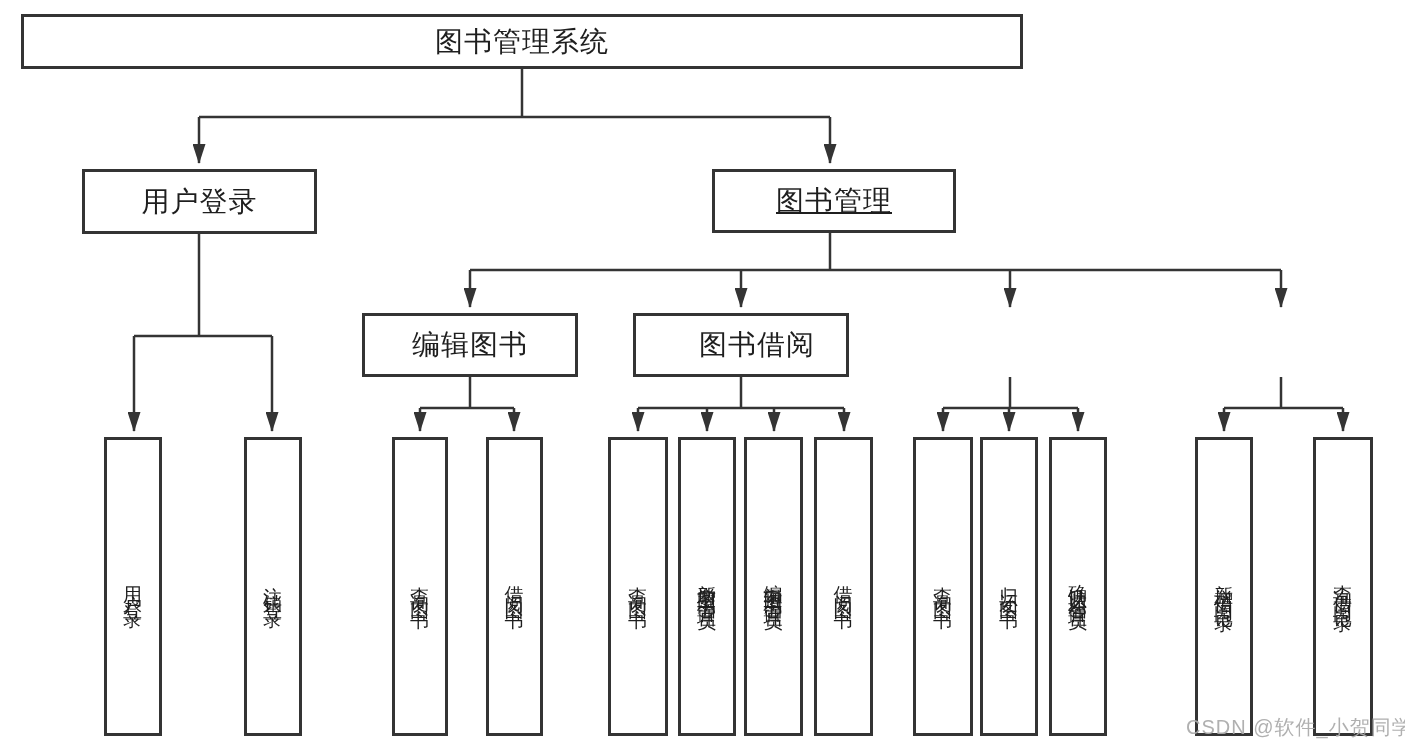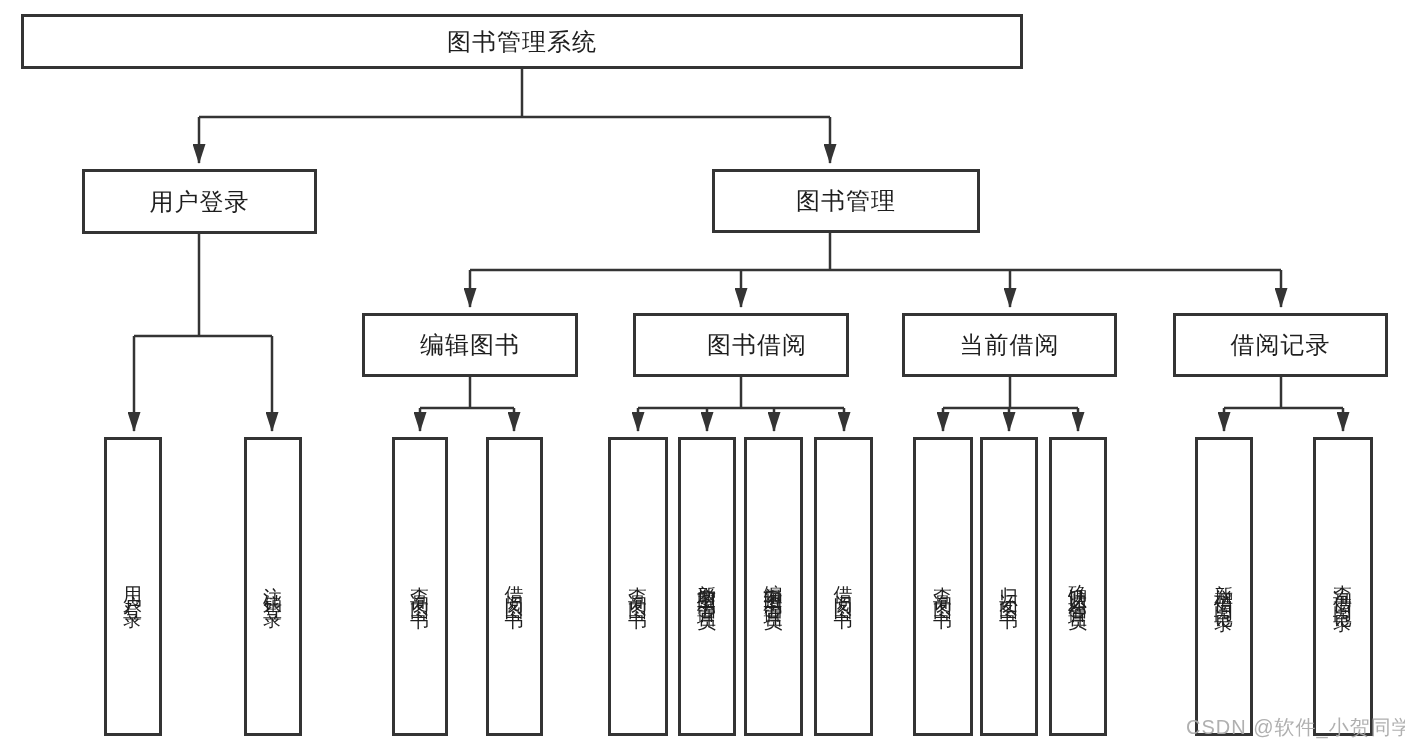--- a/index.html
+++ b/index.html
@@ -13,21 +13,21 @@
   #wires{position:absolute;left:0;top:0;width:1405px;height:747px;}
   .node{
     position:absolute;
     box-sizing:border-box;
     border:3px solid #343434;
     background:#ffffff;
     color:#1e1e1e;
     display:flex;
     align-items:center;
     justify-content:center;
-    font-size:24px;
+    font-size:28px;
     letter-spacing:1px;
     text-align:center;
   }
   .leaf{
     writing-mode:vertical-rl;
     text-orientation:mixed;
     font-size:19px;
     letter-spacing:8px;
     line-height:1;
     padding:6px 0;
@@ -94,26 +94,24 @@
       <path d="M1281,377 V408"></path>
       <path d="M1224,408 H1343"></path>
       <path d="M1224,408 V431" marker-end="url(#arw)"></path>
       <path d="M1343,408 V431" marker-end="url(#arw)"></path>
     </g>
   </svg>
 
   <div class="node" style="left:21px;top:14px;width:1002px;height:55px;">图书管理系统</div>
 
   <div class="node" style="left:82px;top:169px;width:235px;height:65px;">用户登录</div>
-  <div class="node" style="left:712px;top:169px;width:268px;height:64px;">图书管理</div>
+  <div class="node" style="left:712px;top:169px;width:244px;height:64px;text-decoration:underline;">图书管理</div>
 
   <div class="node" style="left:362px;top:313px;width:216px;height:64px;">编辑图书</div>
   <div class="node" style="left:633px;top:313px;width:216px;height:64px;padding-left:32px;">图书借阅</div>
-  <div class="node" style="left:902px;top:313px;width:215px;height:64px;">当前借阅</div>
-  <div class="node" style="left:1173px;top:313px;width:215px;height:64px;">借阅记录</div>
 
   <div class="node leaf" style="left:104px;top:437px;width:58px;height:299px;">用户登录</div>
   <div class="node leaf" style="left:244px;top:437px;width:58px;height:299px;">注销登录</div>
 
   <div class="node leaf" style="left:392px;top:437px;width:56px;height:299px;">查询图书</div>
   <div class="node leaf" style="left:486px;top:437px;width:57px;height:299px;">借阅图书</div>
 
   <div class="node leaf" style="left:608px;top:437px;width:60px;height:299px;">查询图书</div>
   <div class="node leaf" style="left:678px;top:437px;width:58px;height:299px;letter-spacing:4px;">新增图书（管理员）</div>
   <div class="node leaf" style="left:744px;top:437px;width:59px;height:299px;letter-spacing:4px;">编辑图书（管理员）</div>

